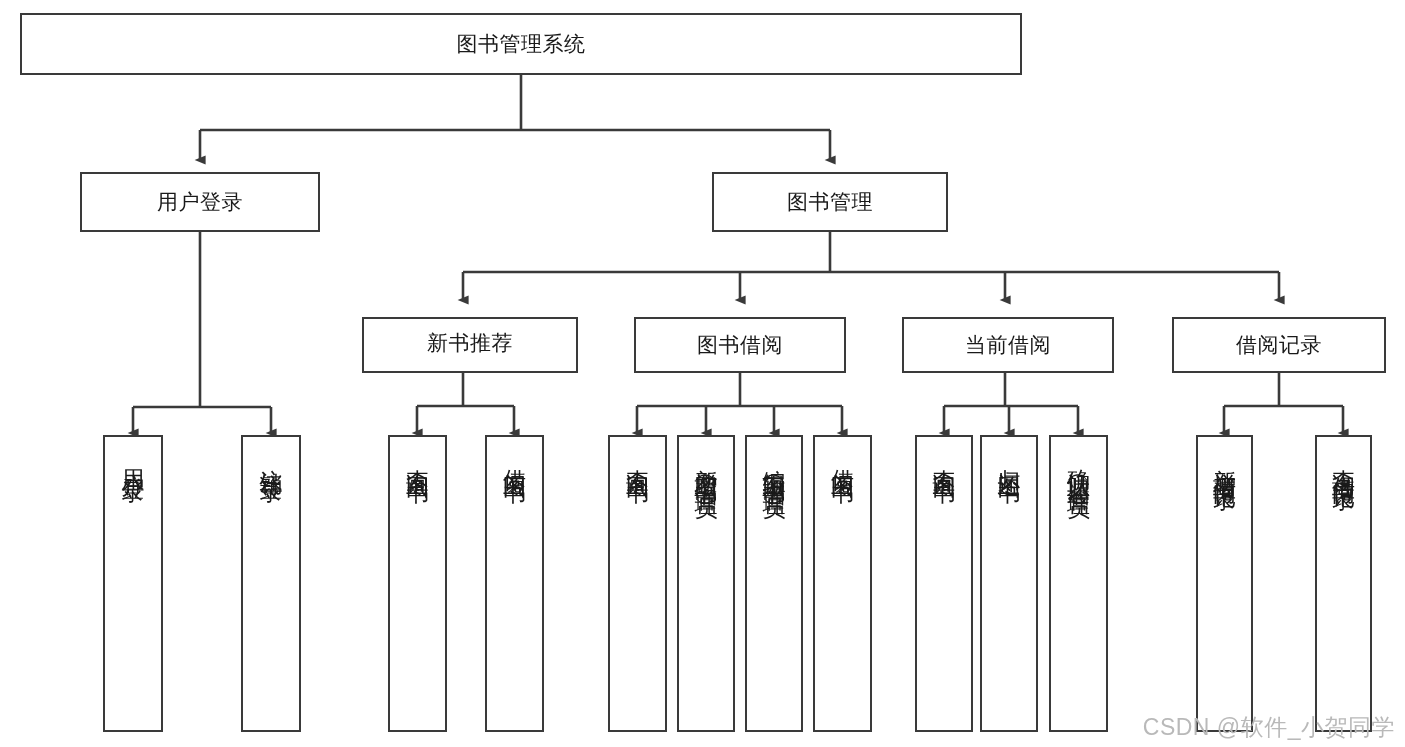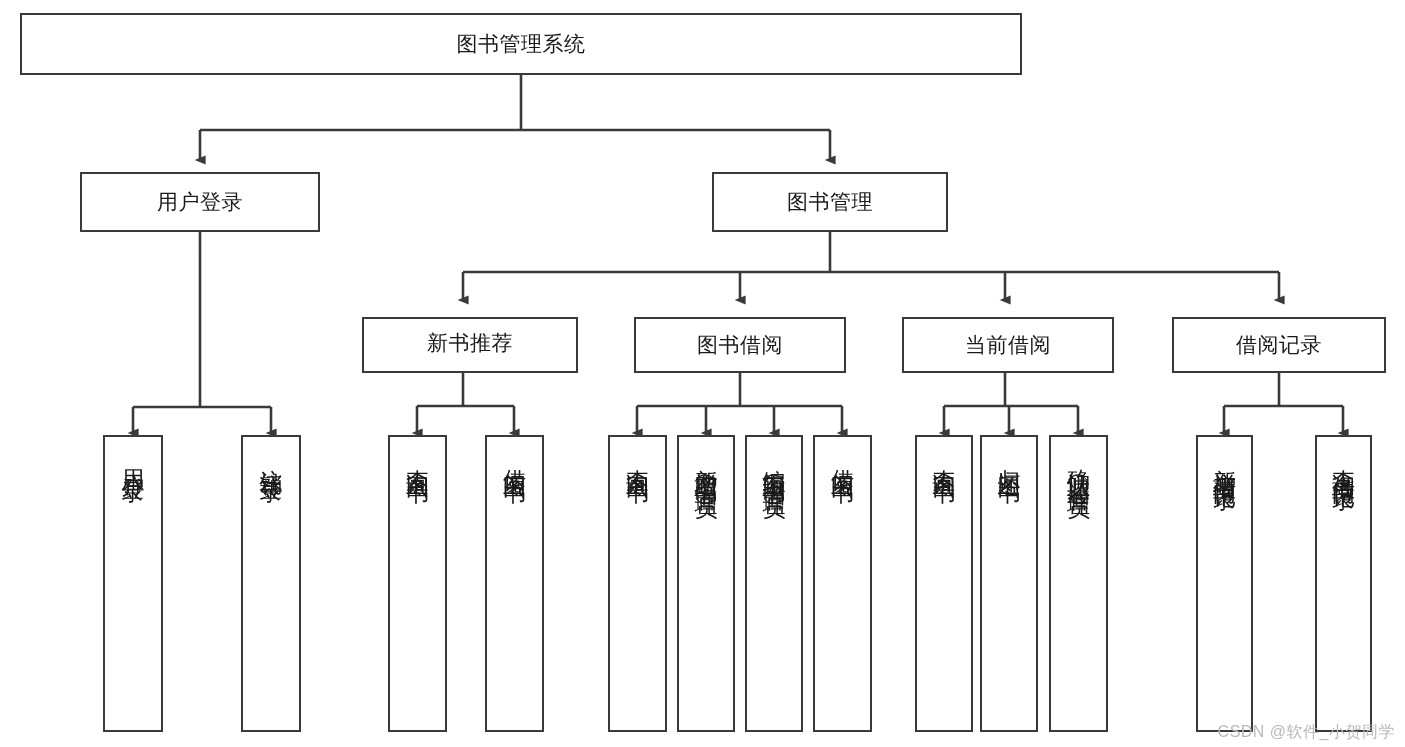--- a/index.html
+++ b/index.html
@@ -55,21 +55,21 @@
     writing-mode: vertical-rl;
     text-orientation: upright;
     font-size: 23px;
     letter-spacing: 4px;
     line-height: 1;
   }
   #watermark {
     position: absolute;
     right: 10px;
     bottom: 4px;
-    font-size: 16px;
+    font-size: 23px;
     color: #b9b9b9;
     letter-spacing: 0.5px;
     z-index: 5;
     white-space: nowrap;
   }
 </style>
 </head>
 <body>
 
 <div id="canvas">

